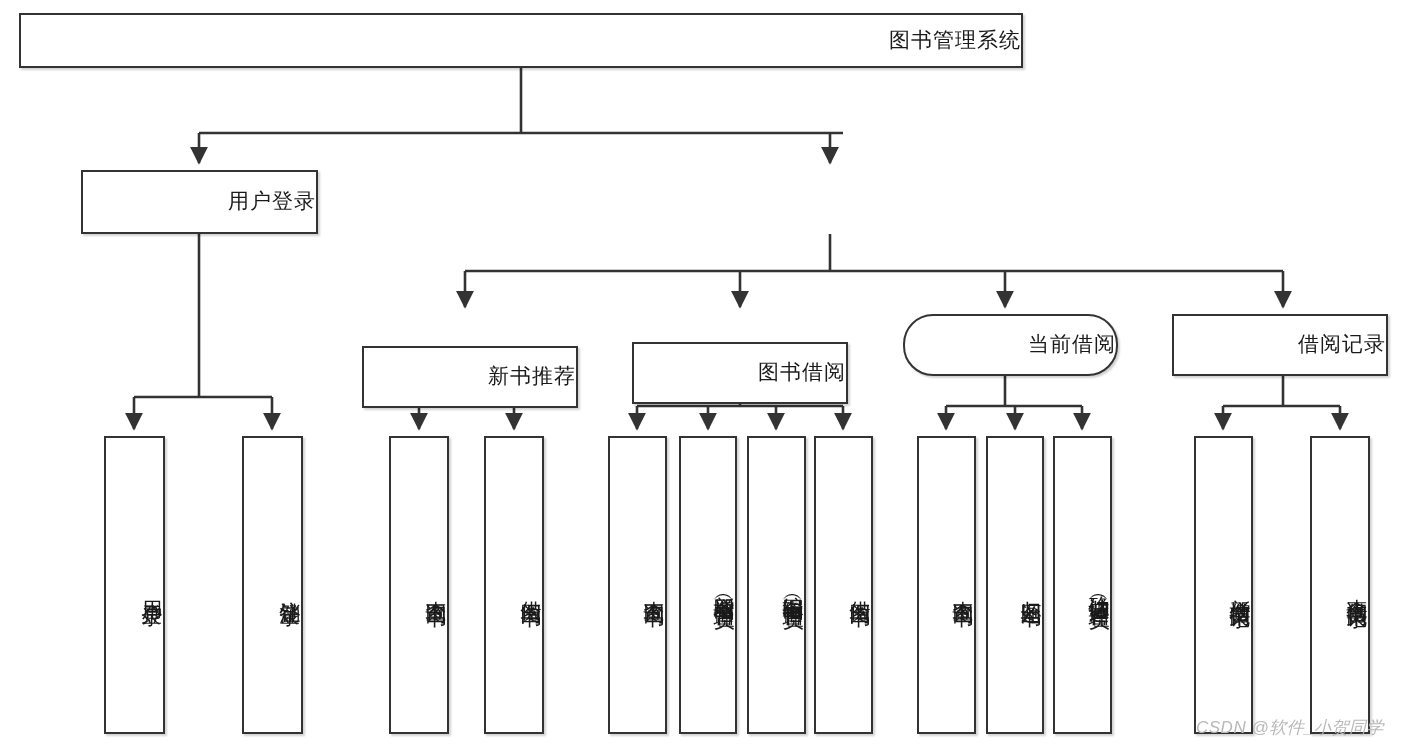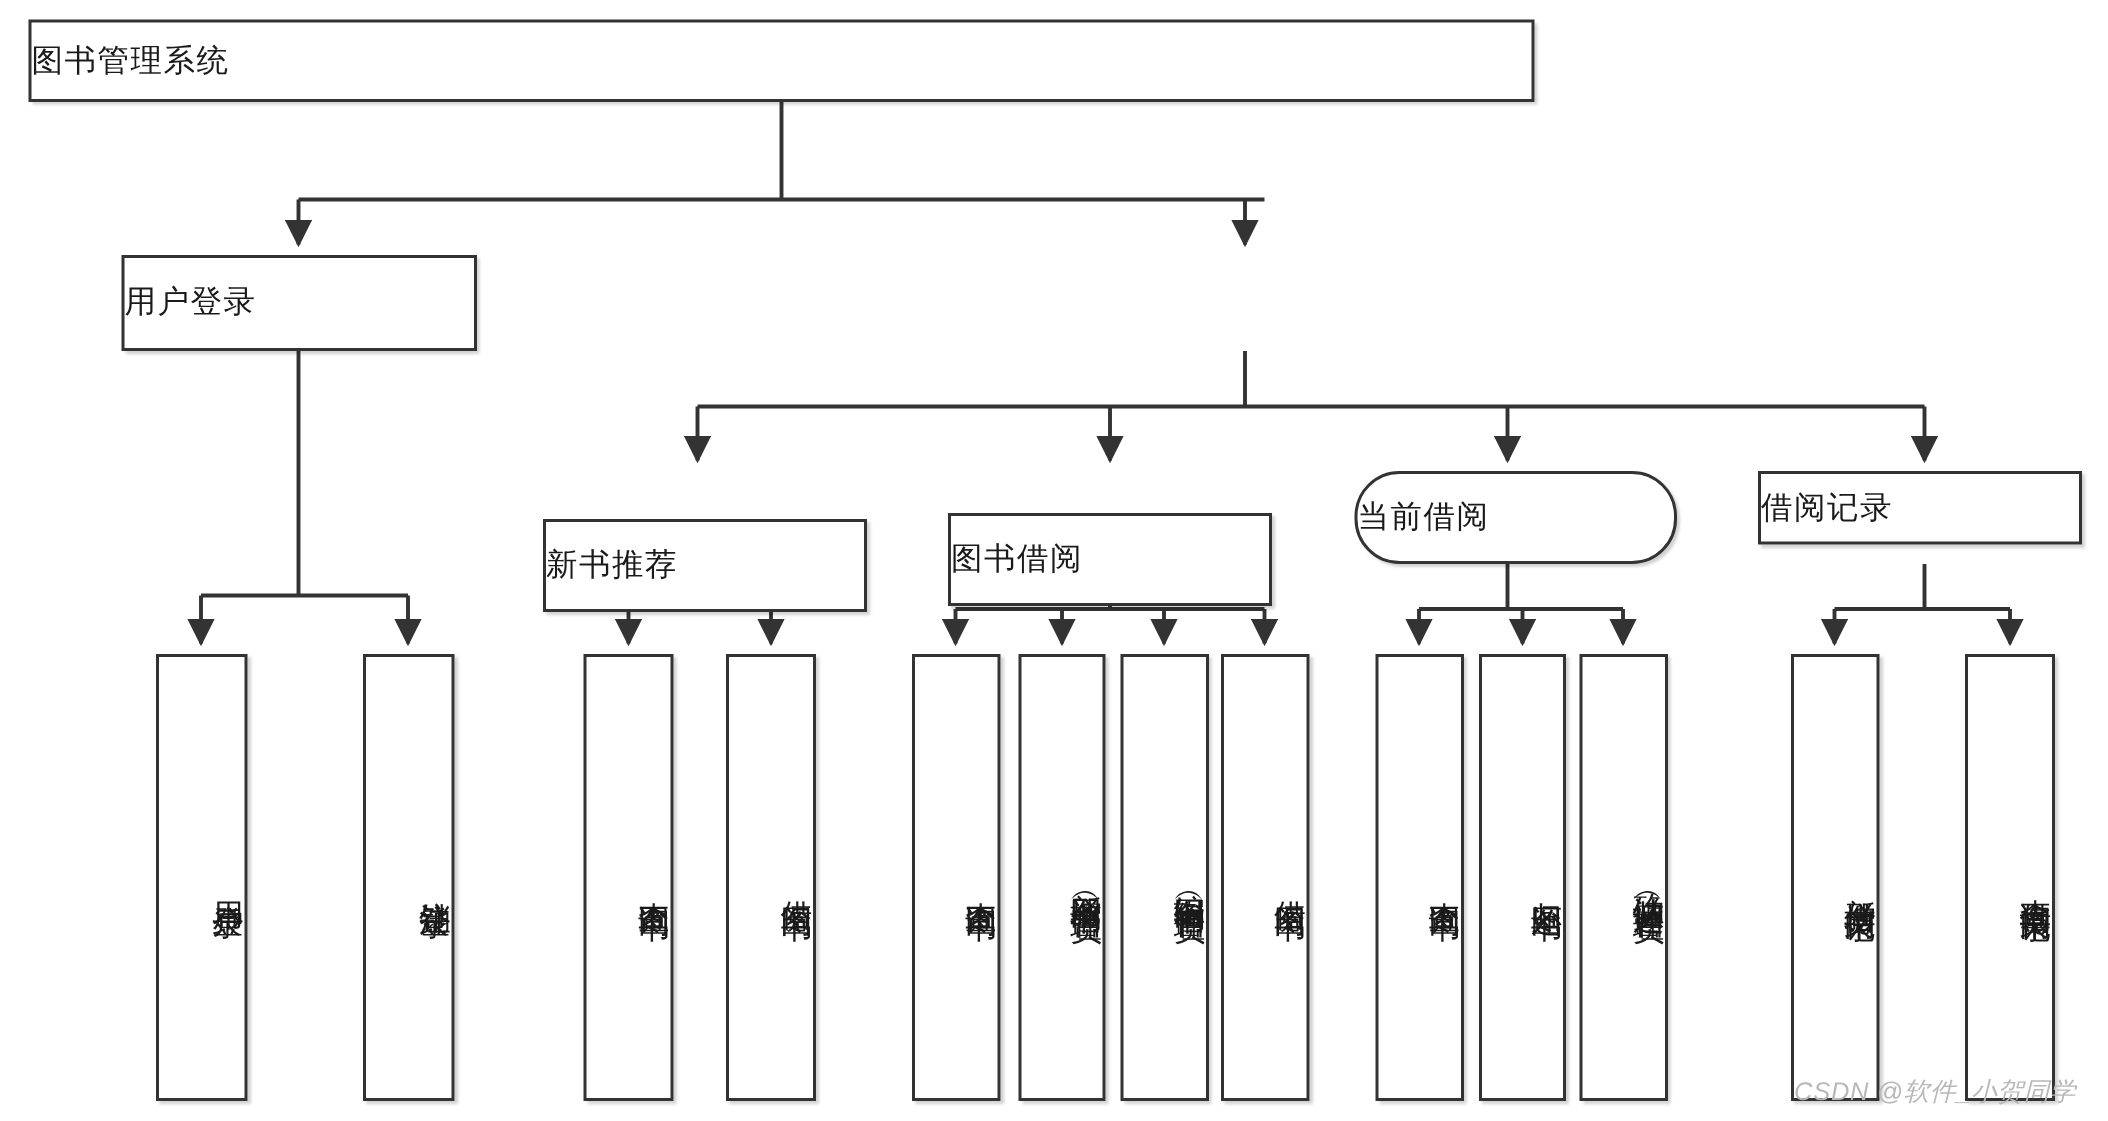--- a/index.html
+++ b/index.html
@@ -25,21 +25,21 @@
     height: 747px;
   }
   .node {
     position: absolute;
     box-sizing: border-box;
     background: #ffffff;
     border: 2px solid #333333;
     box-shadow: 2px 2px 2px rgba(0,0,0,0.18);
     display: flex;
     align-items: center;
-    justify-content: flex-start;
+    justify-content: flex-end;
     color: #1a1a1a;
     text-rendering: geometricPrecision;
   }
   .node.horizontal {
     font-size: 21px;
     letter-spacing: 1px;
   }
   .node.vertical {
     writing-mode: vertical-rl;
     text-orientation: upright;
@@ -130,21 +130,21 @@
 
   <div class="node horizontal" style="left: 362px; top: 314px; width: 216px; height: 62px; margin-top: 32px;">
     <span>新书推荐</span>
   </div>
   <div class="node horizontal" style="left: 632px; top: 314px; width: 216px; height: 62px; margin-top: 28px;">
     <span>图书借阅</span>
   </div>
   <div class="node horizontal" style="left: 903px; top: 314px; width: 215px; height: 62px; border-radius: 30px;">
     <span>当前借阅</span>
   </div>
-  <div class="node horizontal" style="left: 1172px; top: 314px; width: 216px; height: 49px;">
+  <div class="node horizontal" style="left: 1172px; top: 314px; width: 216px; height: 62px;">
     <span>借阅记录</span>
   </div>
 
   <div class="node vertical" style="left: 104px; top: 436px; width: 61px; height: 298px;">
     <span class="vlabel">用户登录</span>
   </div>
   <div class="node vertical" style="left: 242px; top: 436px; width: 61px; height: 298px;">
     <span class="vlabel">注销登录</span>
   </div>
   <div class="node vertical" style="left: 389px; top: 436px; width: 60px; height: 298px;">

